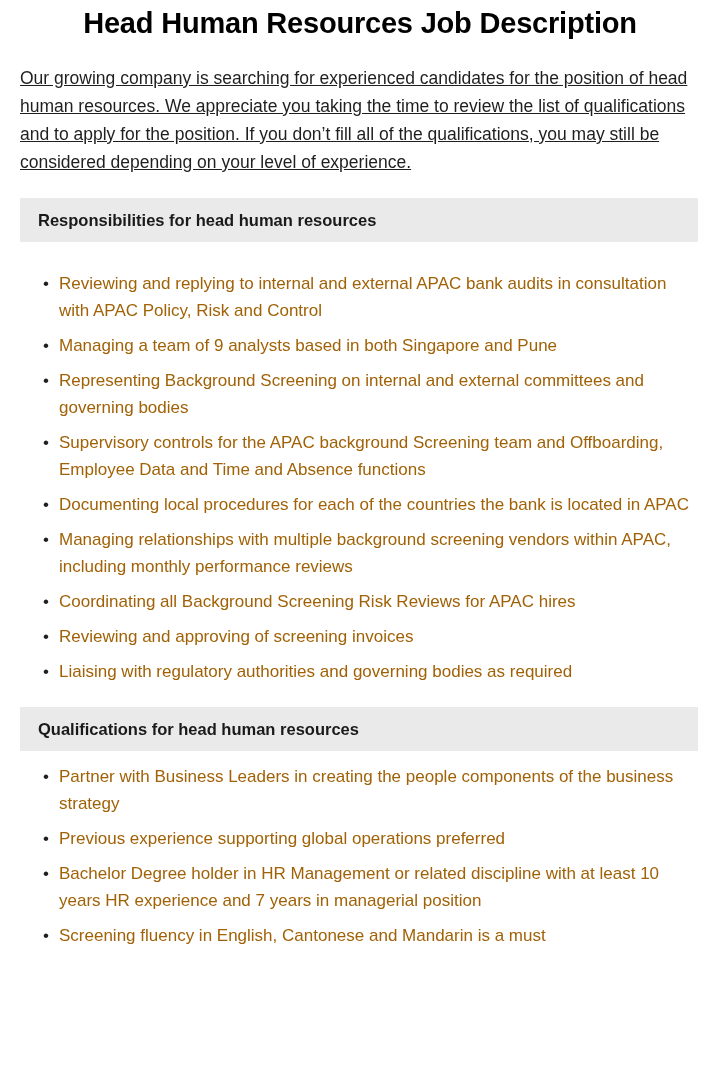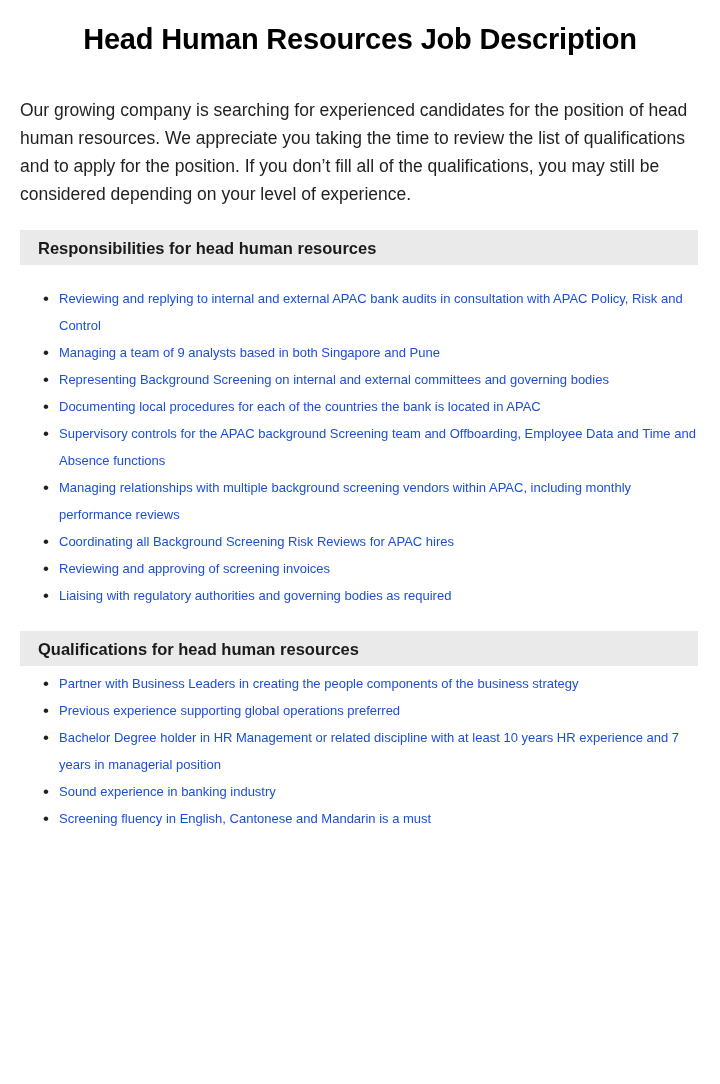--- a/index.html
+++ b/index.html
@@ -17,44 +17,45 @@
     -webkit-font-smoothing: antialiased;
   }
   .page {
     width: 720px;
     height: 1084px;
     box-sizing: border-box;
     padding: 0;
     position: relative;
   }
   .doc-title {
-    margin: 16px;
+    margin: 0;
     padding: 4px 20px 0 20px;
     font-size: 29px;
     line-height: 38px;
     font-weight: bold;
     text-align: center;
     letter-spacing: -0.2px;
     color: #000000;
   }
   .intro {
     margin: 0;
     padding: 22px 22px 0 20px;
     font-size: 17.5px;
     line-height: 28px;
     color: #1f1f1f;
     text-align: left;
+    text-decoration: underline;
   }
   .section {
     margin-top: 22px;
   }
   .section-header {
     margin: 0 22px 0 20px;
     background: #eaeaea;
-    height: 35px;
+    height: 44px;
     display: flex;
     align-items: center;
     padding-left: 18px;
     box-sizing: border-box;
   }
   .section-header-text {
     font-size: 16.5px;
     font-weight: bold;
     color: #1a1a1a;
     line-height: 20px;
@@ -65,25 +66,25 @@
     padding: 0;
   }
   ul.bullets.responsibilities {
     padding-top: 20px;
   }
   ul.bullets.qualifications {
     padding-top: 4px;
   }
   ul.bullets li {
     position: relative;
-    margin: 0 24px 0 59px;
+    margin: 8px 24px 0 59px;
     padding: 0;
-    font-size: 13px;
+    font-size: 17px;
     line-height: 27px;
-    color: #1d4ed8;
+    color: #a16207;
   }
   ul.bullets li::before {
     content: "\2022";
     position: absolute;
     left: -16px;
     top: 0;
     font-size: 17px;
     line-height: 27px;
     color: #1f1f1f;
   }
@@ -98,35 +99,34 @@
   <p class="intro">Our growing company is searching for experienced candidates for the position of head human resources. We appreciate you taking the time to review the list of qualifications and to apply for the position. If you don’t fill all of the qualifications, you may still be considered depending on your level of experience.</p>
 
   <div class="section">
     <div class="section-header">
       <span class="section-header-text">Responsibilities for head human resources</span>
     </div>
     <ul class="bullets responsibilities">
         <li>Reviewing and replying to internal and external APAC bank audits in consultation with APAC Policy, Risk and Control</li>
         <li>Managing a team of 9 analysts based in both Singapore and Pune</li>
         <li>Representing Background Screening on internal and external committees and governing bodies</li>
+        <li>Supervisory controls for the APAC background Screening team and Offboarding, Employee Data and Time and Absence functions</li>
         <li>Documenting local procedures for each of the countries the bank is located in APAC</li>
-        <li>Supervisory controls for the APAC background Screening team and Offboarding, Employee Data and Time and Absence functions</li>
         <li>Managing relationships with multiple background screening vendors within APAC, including monthly performance reviews</li>
         <li>Coordinating all Background Screening Risk Reviews for APAC hires</li>
         <li>Reviewing and approving of screening invoices</li>
         <li>Liaising with regulatory authorities and governing bodies as required</li>
       </ul>
   </div>
 
   <div class="section">
     <div class="section-header">
       <span class="section-header-text">Qualifications for head human resources</span>
     </div>
     <ul class="bullets qualifications">
         <li>Partner with Business Leaders in creating the people components of the business strategy</li>
         <li>Previous experience supporting global operations preferred</li>
         <li>Bachelor Degree holder in HR Management or related discipline with at least 10 years HR experience and 7 years in managerial position</li>
-        <li>Sound experience in banking industry</li>
         <li>Screening fluency in English, Cantonese and Mandarin is a must</li>
       </ul>
   </div>
 
 </div>
 
 </body></html>

